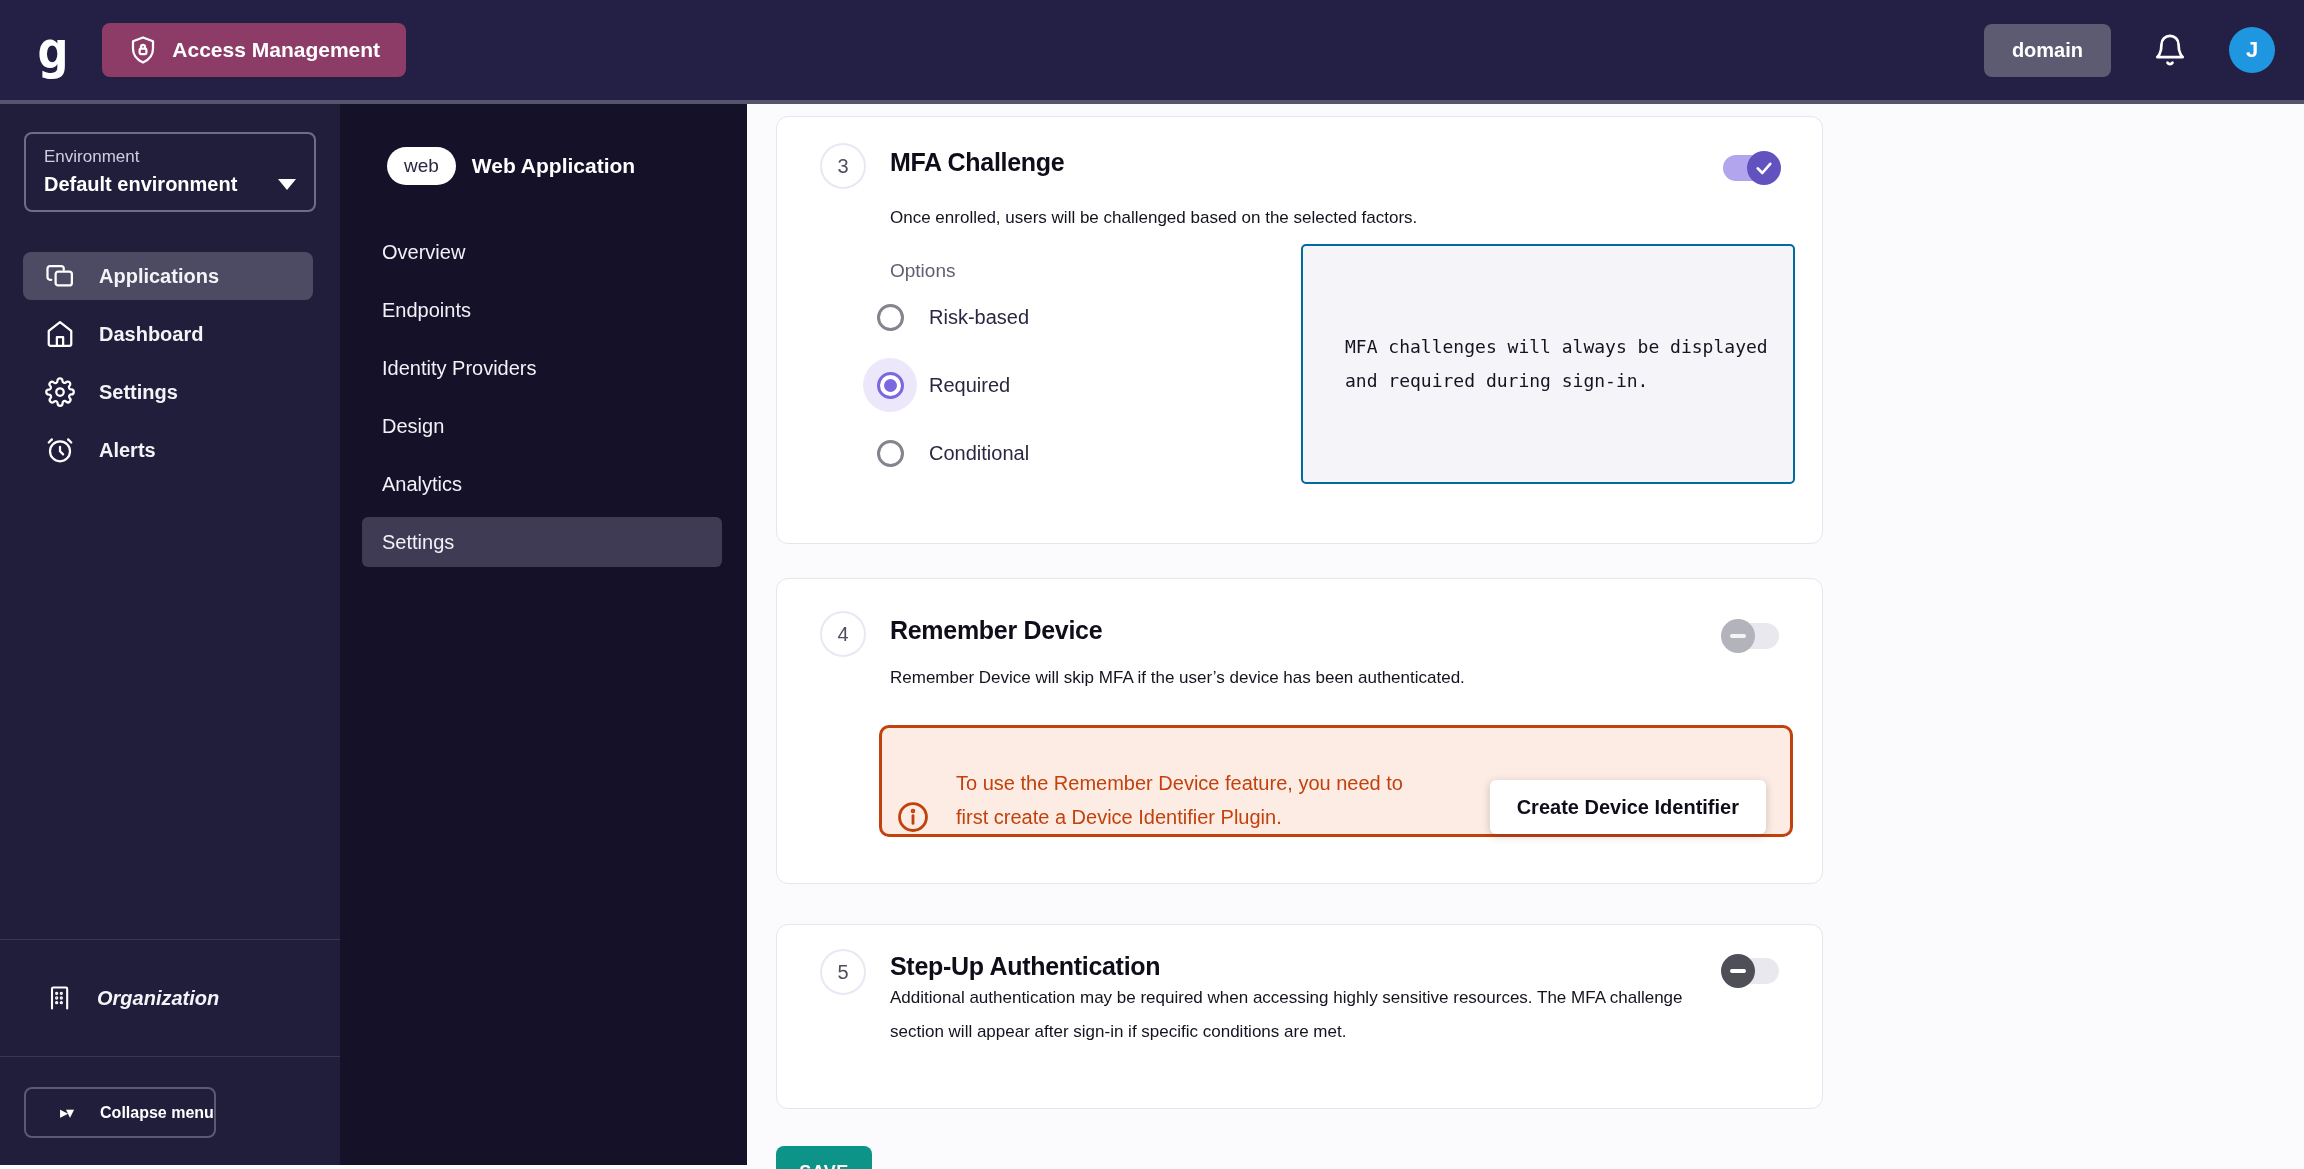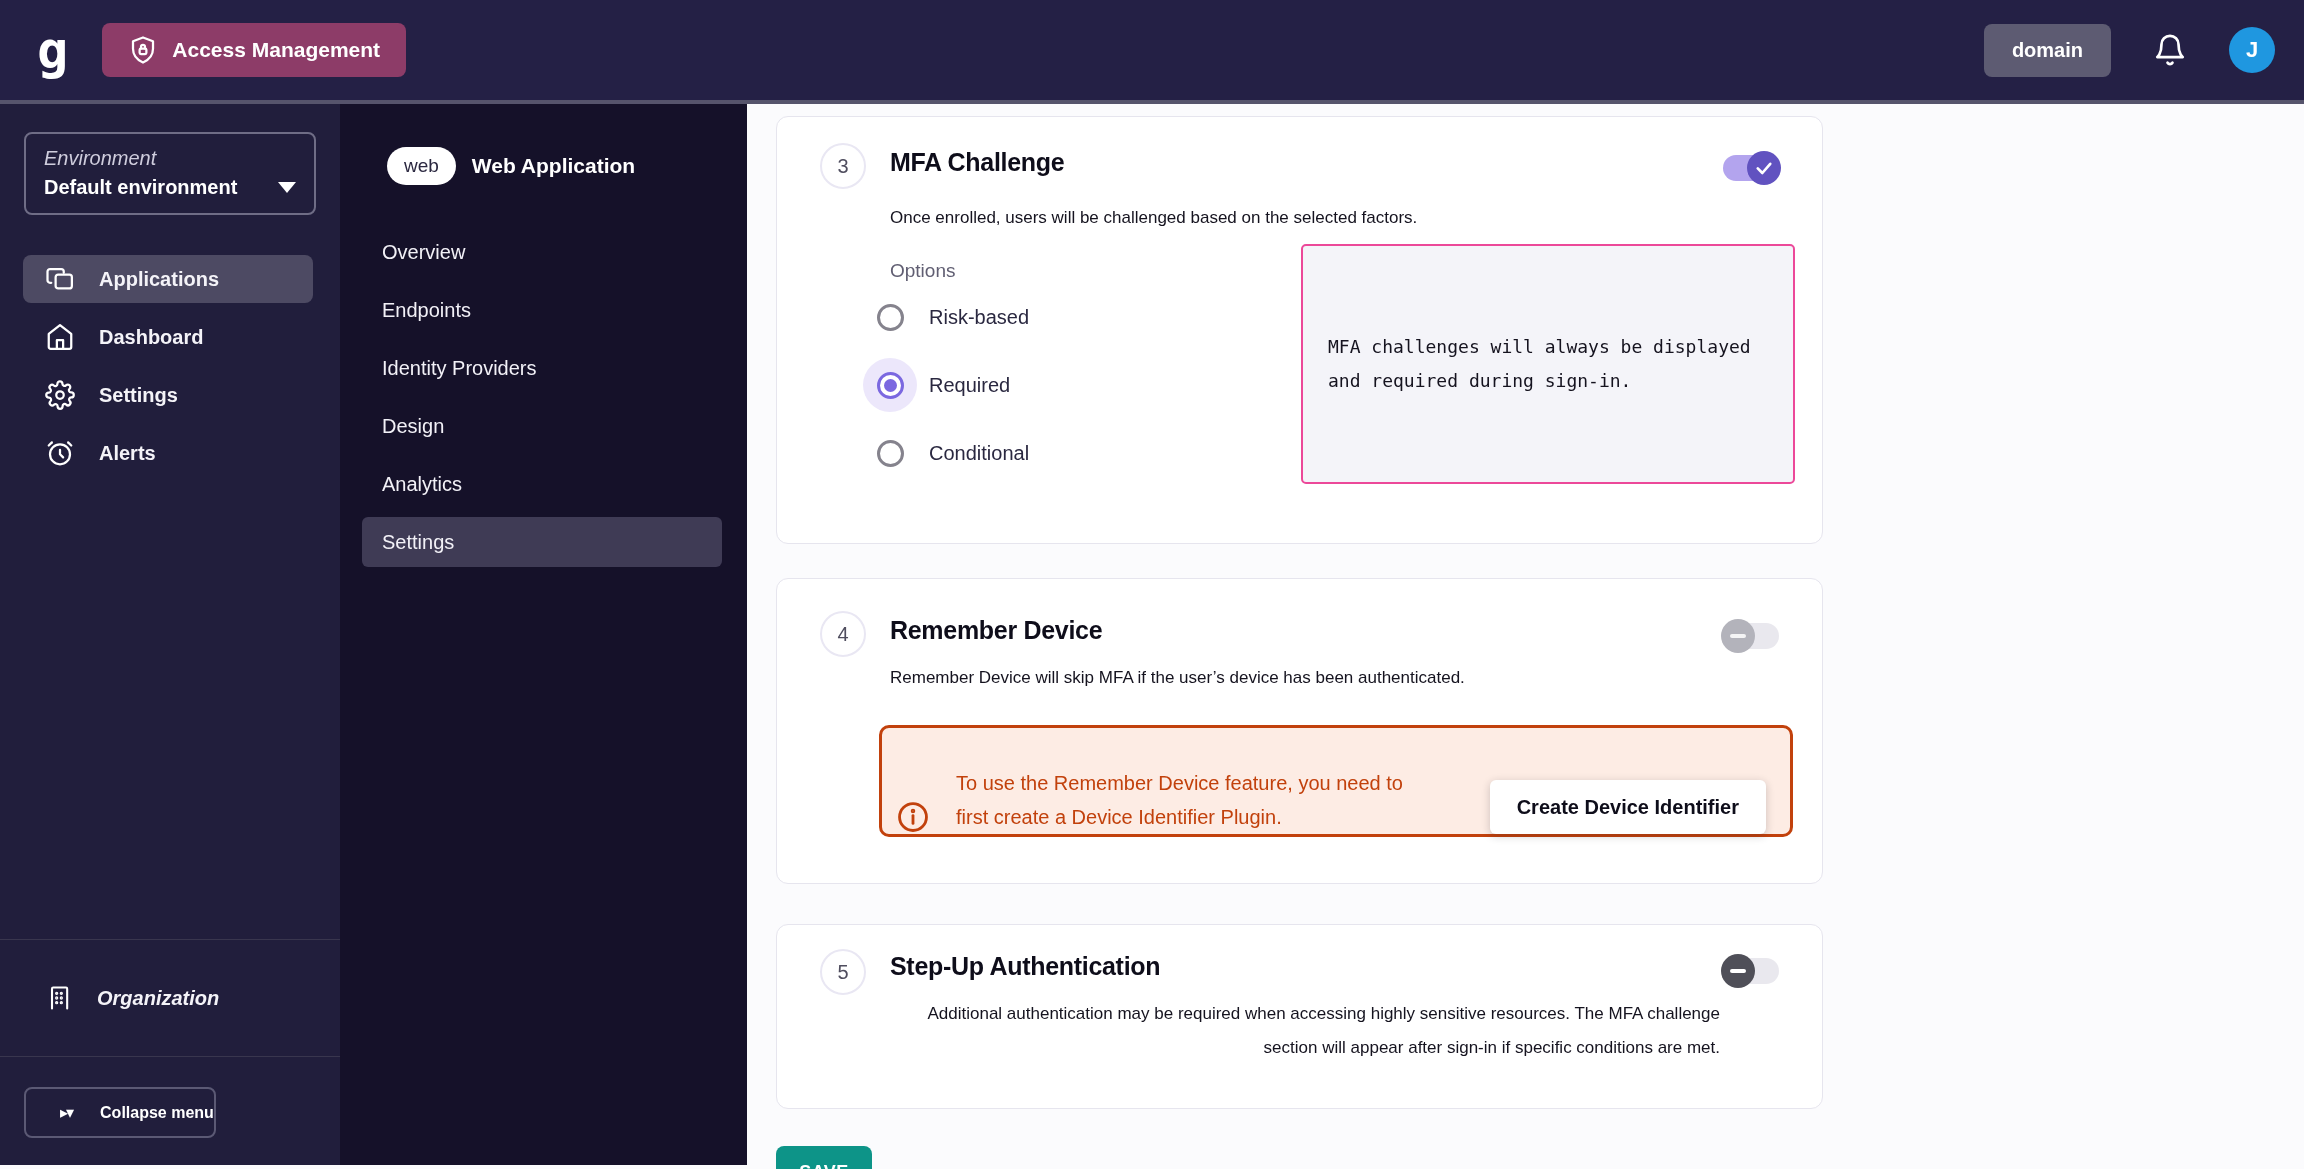--- a/index.html
+++ b/index.html
@@ -22,21 +22,21 @@
     background:#1f97e0; color:#fff; font-size:22px; font-weight:700;
     display:flex; align-items:center; justify-content:center; cursor:pointer; }
 
   
   .layout { display:flex; height:1061px; }
 
   
   .sidebar1 { width:340px; background:#211e3c; display:flex; flex-direction:column; }
   .env-box { margin:28px 24px 0 24px; border:2px solid #6f6d86; border-radius:8px;
     padding:13px 18px 14px 18px; cursor:pointer; }
-  .env-label { color:#cfcddd; font-size:20px;font-style:italic; }
+  .env-label { color:#cfcddd; font-size:17px; }
   .env-value-row { display:flex; align-items:center; justify-content:space-between; margin-top:6px; }
   .env-value { color:#fff; font-size:20px; font-weight:600; }
   .chev-down { width:0; height:0; border-left:9px solid transparent; border-right:9px solid transparent;
     border-top:11px solid #fff; margin-left:10px; }
   .nav1 { margin-top:40px; }
   .nav1-item { height:48px; margin:0 27px 10px 23px; border-radius:8px; display:flex;
     align-items:center; padding-left:22px; gap:24px; cursor:pointer; }
   .nav1-item.selected { background:#4d4a63; }
   .nav1-item .lbl { color:#f4f3f8; font-size:20px; font-weight:600; }
   .icon { display:flex; align-items:center; justify-content:center; }
@@ -95,22 +95,22 @@
     justify-content:center; }
   .radio-row.selected .radio-halo { background:#ece7fb; }
   .radio-circle { width:27px; height:27px; border-radius:50%; border:3px solid #85838d;
     background:#fff; display:flex; align-items:center; justify-content:center; }
   .radio-row.selected .radio-circle { border-color:#7b68e0; }
   .radio-dot { width:13px; height:13px; border-radius:50%; background:#7b68e0; display:none; }
   .radio-row.selected .radio-dot { display:block; }
   .radio-label { margin-left:12px; color:#2a2840; font-size:20px; }
 
   .info-panel { position:absolute; left:524px; top:127px; width:494px; height:240px;
-    background:#f4f4f9; border:2px solid #ec4899; border-radius:5px;
-    display:flex; align-items:center; padding:0 20px 0 25px; }
+    background:#f4f4f9; border:2px solid #0369a1; border-radius:5px;
+    display:flex; align-items:center; padding:0 20px 0 42px; }
   .info-panel p { font-family:"DejaVu Sans Mono", monospace; font-size:18px; line-height:34px;
     color:#15131f; }
 
   
   .warning-box { position:absolute; left:102px; top:146px; width:914px; height:112px;
     background:#fdece4; border:3px solid #c2410c; border-radius:10px;
     display:flex; align-items:flex-end; padding:0 24px 0 14px; }
   .warning-text { margin-left:26px; max-width:470px; color:#c2410c; font-size:20px; line-height:34px; }
   .warning-btn { margin-left:auto; height:54px; padding:0 27px; background:#fff; border:none;
     border-radius:6px; box-shadow:0 2px 8px rgba(30,30,40,0.22); color:#0e0d1a;
@@ -319,18 +319,18 @@
 
     
     <section class="card card-stepup">
       <div class="num-circle" style="top:24px;">5</div>
       <h2 class="card-title" style="top:27px;">Step-Up Authentication</h2>
       <div class="toggle disabled" style="top:33px;">
         <span class="knob">
             <span class="minus-bar"></span>
           </span>
       </div>
-      <p class="card-desc" style="top:72px; max-width:830px;text-align:right;">Additional authentication may be required when accessing highly sensitive resources. The MFA challenge section will appear after sign-in if specific conditions are met.</p>
+      <p class="card-desc" style="top:56px; max-width:830px;">Additional authentication may be required when accessing highly sensitive resources. The MFA challenge section will appear after sign-in if specific conditions are met.</p>
     </section>
 
     <button class="save-btn">SAVE</button>
   </main>
 </div>
 
 </body></html>

